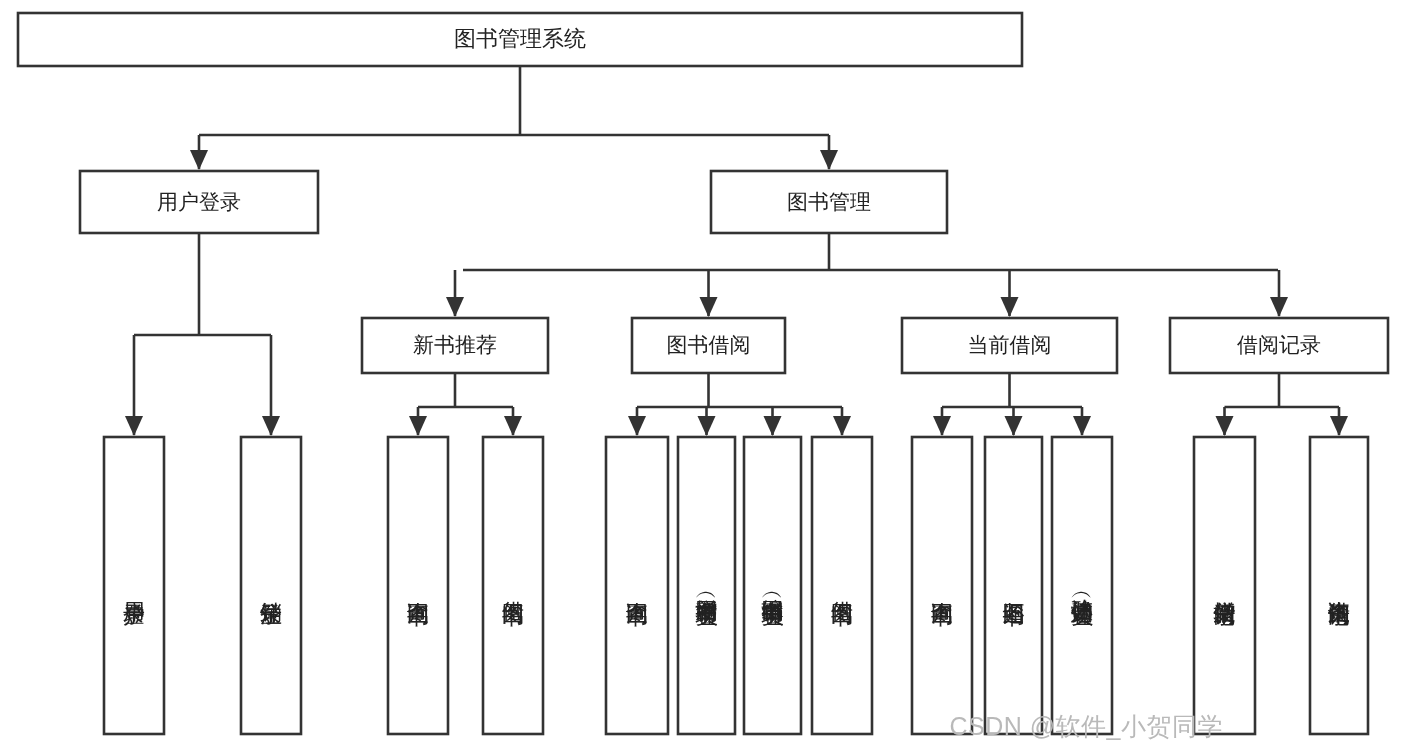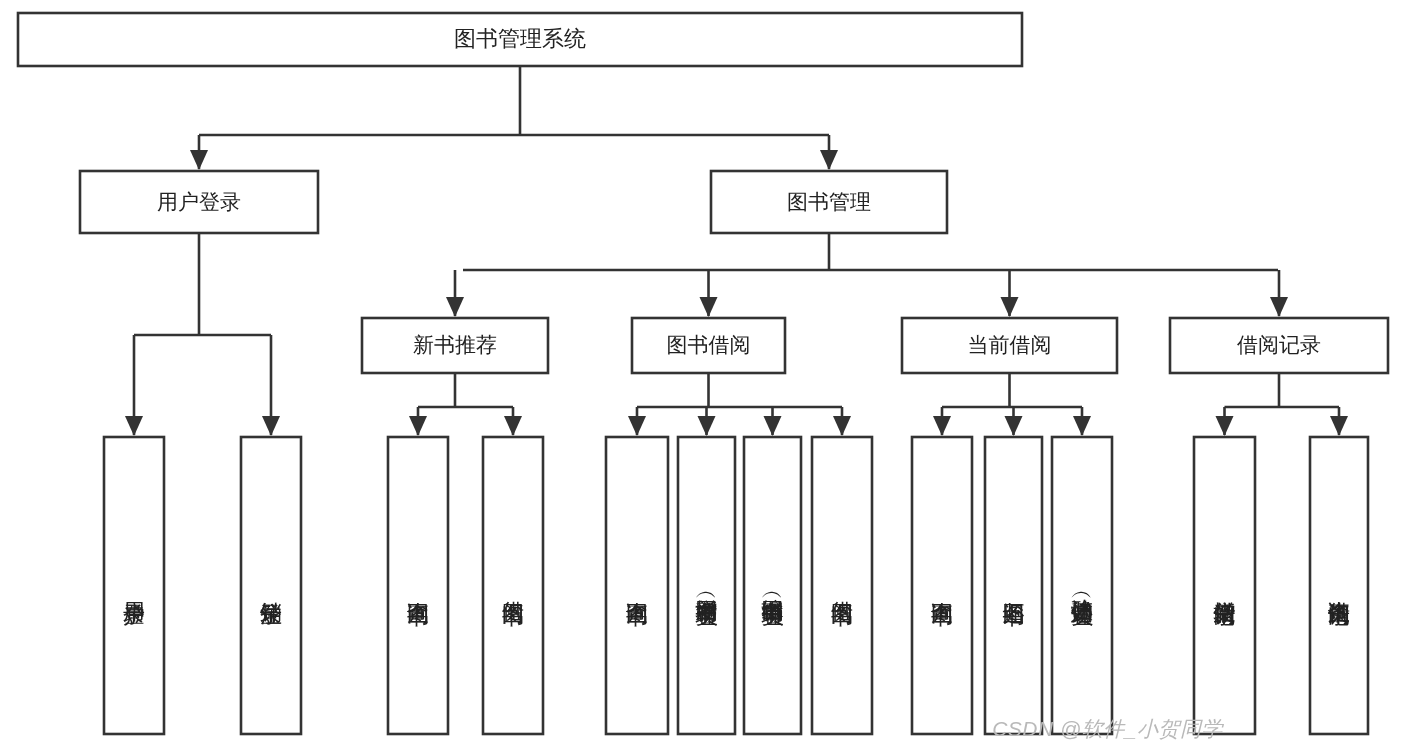--- a/index.html
+++ b/index.html
@@ -68,25 +68,24 @@
     color: #222222;
     letter-spacing: 1px;
     white-space: nowrap;
     text-align: center;
   }
   .watermark {
     position: absolute;
     right: 12px;
     bottom: 4px;
     font-family: "Liberation Sans", "DejaVu Sans", sans-serif;
-    font-size: 21px;
+    font-size: 25px;
     color: #b9b9b9;
     letter-spacing: 0.5px;
     user-select: none;
-    font-style: italic;
   }
 </style>
 </head>
 <body>
 
 <div id="diagram-root">
   <svg class="diagram" id="diagram-svg" viewBox="0 0 1405 747" xmlns="http://www.w3.org/2000/svg">
       <g>
         <path d="M 520 66 L 520 135" class="connector"></path>
         <path d="M 199 135 L 829 135" class="connector"></path>

